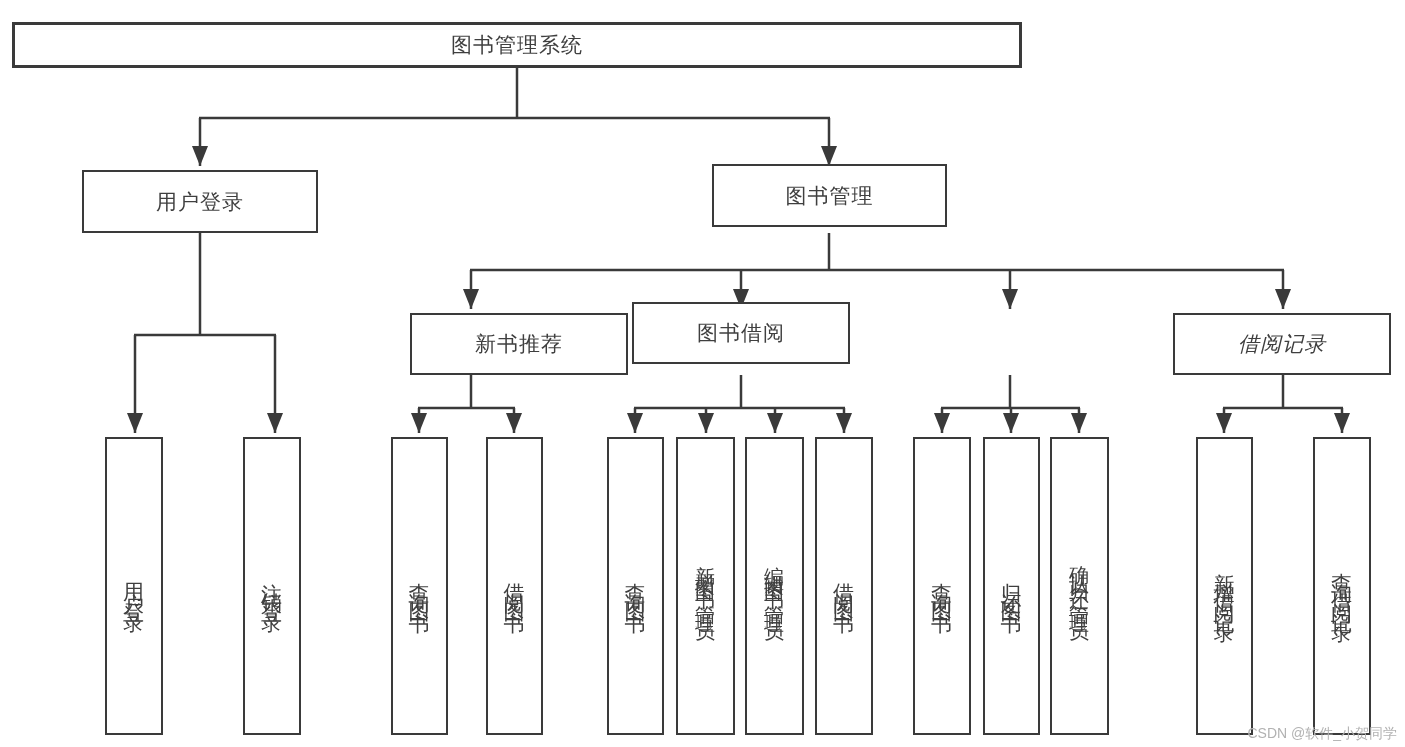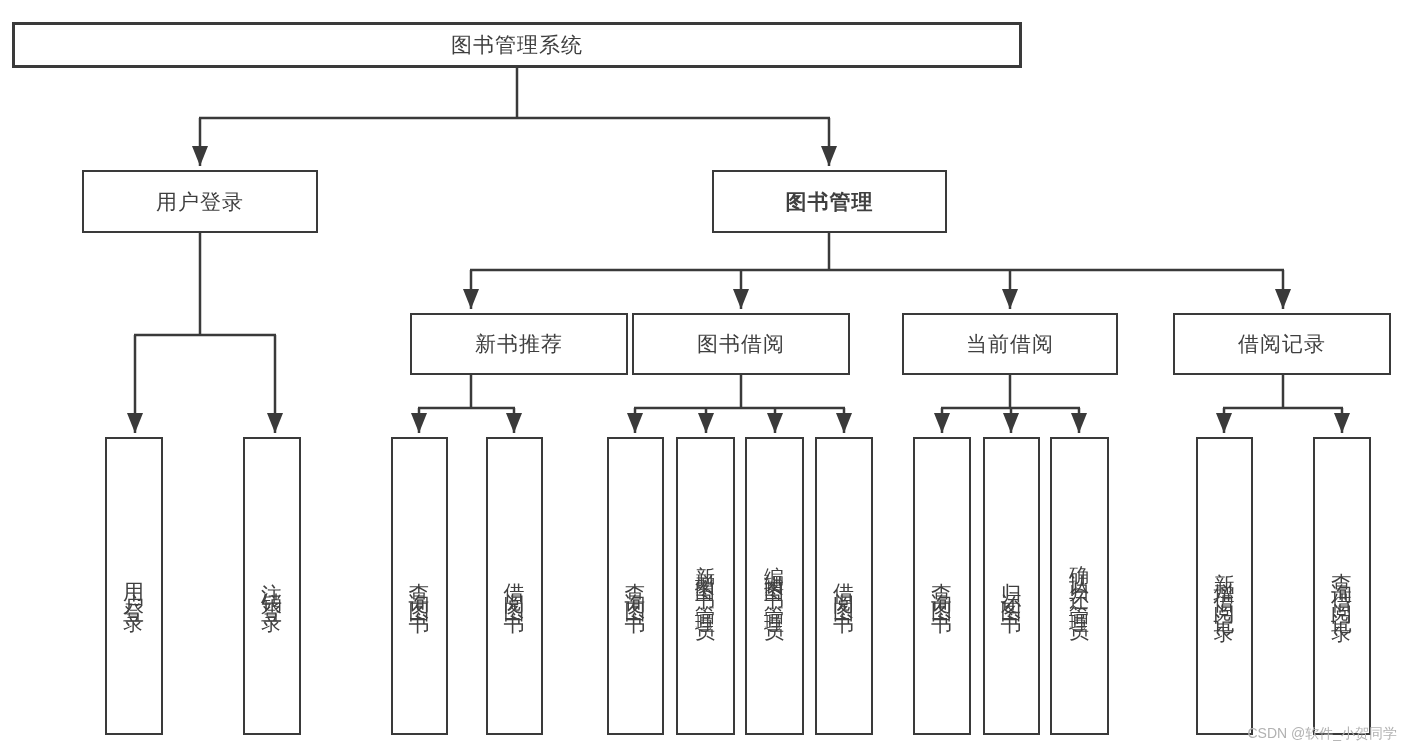--- a/index.html
+++ b/index.html
@@ -96,26 +96,25 @@
       <line x1="1283" y1="375" x2="1283" y2="409"></line>
       <line x1="1223" y1="408" x2="1343" y2="408"></line>
       <line x1="1224" y1="408" x2="1224" y2="433" marker-end="url(#arrow)"></line>
       <line x1="1342" y1="408" x2="1342" y2="433" marker-end="url(#arrow)"></line>
     </g>
   </svg>
 
   <div class="box root" style="left:12px;top:22px;width:1010px;height:46px;">图书管理系统</div>
 
   <div class="box" style="left:82px;top:170px;width:236px;height:63px;">用户登录</div>
-  <div class="box" style="left:712px;top:170px;width:235px;height:63px;font-weight:bold;">图书管理</div>
+  <div class="box" style="left:712px;top:164px;width:235px;height:63px;">图书管理</div>
 
   <div class="box" style="left:362px;top:313px;width:218px;height:62px;margin-left:48px;">新书推荐</div>
-  <div class="box" style="left:632px;top:313px;width:218px;height:62px;">图书借阅</div>
-  <div class="box" style="left:902px;top:313px;width:216px;height:62px;">当前借阅</div>
-  <div class="box" style="left:1173px;top:313px;width:218px;height:62px;">借阅记录</div>
+  <div class="box" style="left:632px;top:302px;width:218px;height:62px;">图书借阅</div>
+  <div class="box" style="left:1173px;top:313px;width:218px;height:62px;font-style:italic;">借阅记录</div>
 
   <div class="vbox" style="left:105px;top:437px;width:58px;height:298px;">用户登录</div>
   <div class="vbox" style="left:243px;top:437px;width:58px;height:298px;">注销登录</div>
 
   <div class="vbox" style="left:391px;top:437px;width:57px;height:298px;">查询图书</div>
   <div class="vbox" style="left:486px;top:437px;width:57px;height:298px;">借阅图书</div>
 
   <div class="vbox" style="left:607px;top:437px;width:57px;height:298px;">查询图书</div>
   <div class="vbox dense" style="left:676px;top:437px;width:59px;height:298px;">新增图书（管理员）</div>
   <div class="vbox dense" style="left:745px;top:437px;width:59px;height:298px;">编辑图书（管理员）</div>

